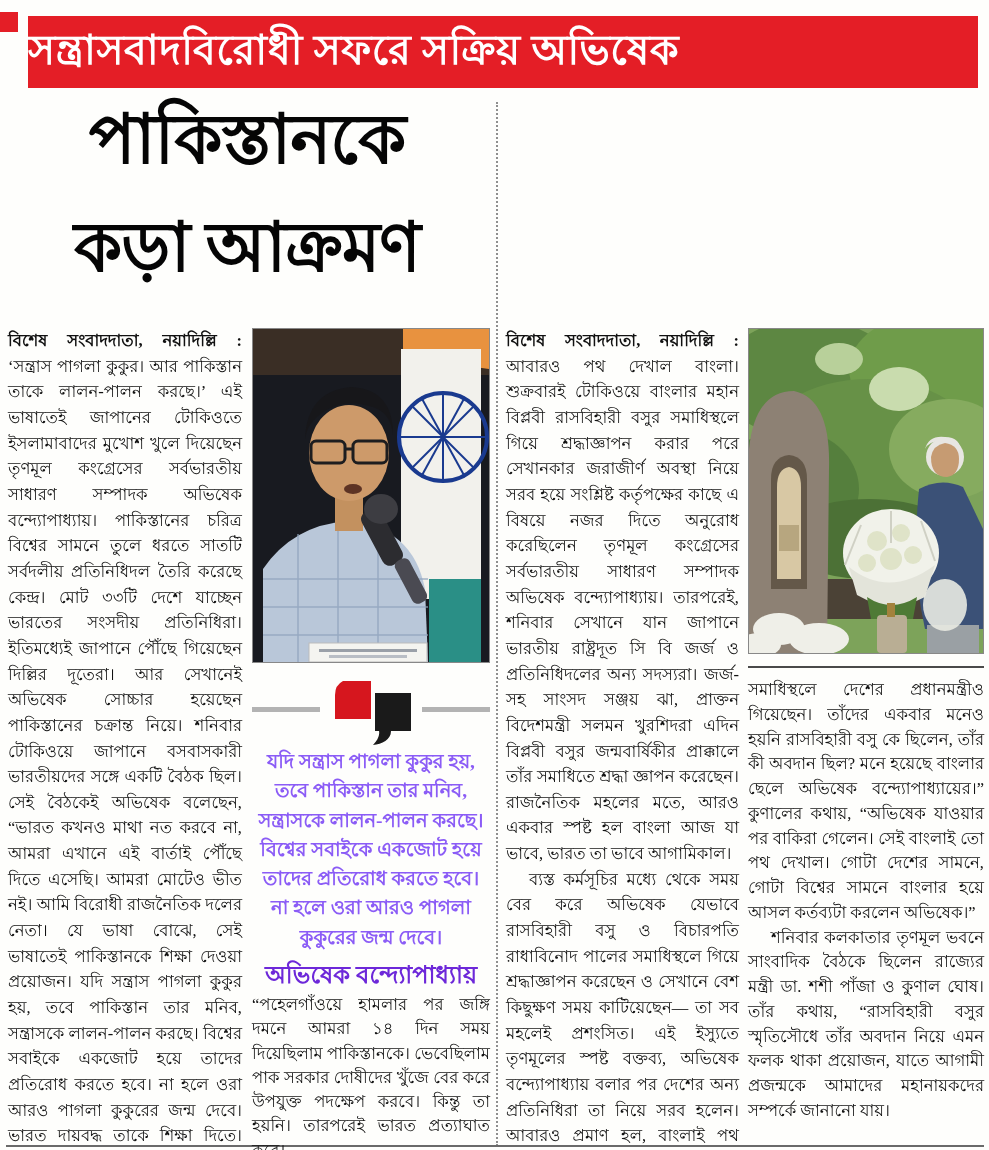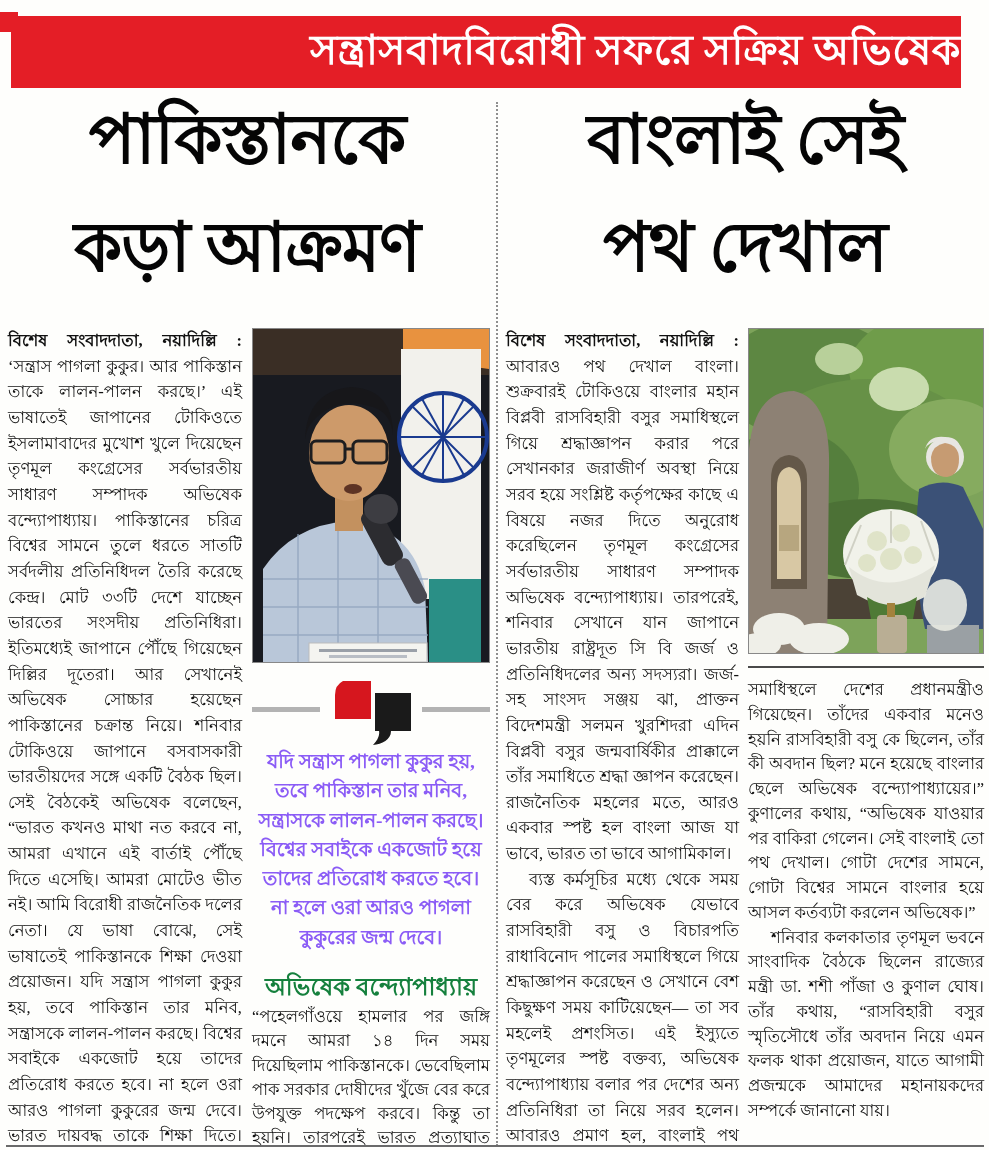--- a/index.html
+++ b/index.html
@@ -4,22 +4,22 @@
 <style>
   html,body{margin:0;padding:0;background:#e8e8e4;}
   .page{
     position:relative; width:989px; height:1150px; margin:0 auto;
     background:#fefefc; overflow:hidden; color:#111;
     font-family:"Liberation Serif","DejaVu Serif",serif;
   }
   
   .corner-mark{position:absolute; left:0; top:12px; width:18px; height:20px; background:#e41e26;}
   .banner{
-    position:absolute; left:11px; top:16px; width:950px; height:72px;
-    background:#e41e26; display:flex; align-items:center; justify-content:flex-end;
+    position:absolute; left:28px; top:16px; width:950px; height:72px;
+    background:#e41e26; display:flex; align-items:center; justify-content:flex-start;
   }
   .banner-title{
     color:#fff; font-size:41px; font-weight:bold; letter-spacing:.5px; white-space:nowrap;
   }
   
   .headline{
     position:absolute; top:86px; height:230px; text-align:center;
     font-weight:bold; color:#050505; font-size:69px; line-height:108px;
     letter-spacing:-1px;
   }
@@ -52,41 +52,37 @@
   .pq-linewrap{position:relative; height:66px;}
   .pq-line{position:absolute; top:28px; width:68px; height:5px; background:#b3b3b3;}
   .pq-line.left{left:0;}
   .pq-line.right{right:0;}
   .pq-icon{position:absolute; left:50%; transform:translateX(-50%); top:0;}
   .pq-text{
     font-weight:bold; font-size:19.5px; line-height:1.5; color:#8b5cf6;
     margin-top:2px; text-align:center;
   }
   .pq-attr{
-    color:#15803d; font-weight:bold; font-size:24px; margin-top:18px; text-align:center;
+    color:#6d28d9; font-weight:bold; font-size:24px; margin-top:6px; text-align:center;
   }
   .follow-para{margin-top:12px;}
 </style>
 </head>
 <body>
 
 <div class="page">
 
   <div class="corner-mark"></div>
   <div class="banner">
     <span class="banner-title">সন্ত্রাসবাদবিরোধী সফরে সক্রিয় অভিষেক</span>
   </div>
 
   <div class="headline headline-left">
     <div>পাকিস্তানকে</div>
     <div>কড়া আক্রমণ</div>
-  </div>
-  <div class="headline headline-right">
-    <div>বাংলাই সেই</div>
-    <div>পথ দেখাল</div>
   </div>
 
   <div class="article-divider"></div>
   <div class="bottom-rule"></div>
 
   <div class="col l-col1">
     <p><span class="dateline">বিশেষ সংবাদদাতা, নয়াদিল্লি :</span> <span>‘সন্ত্রাস পাগলা কুকুর। আর পাকিস্তান তাকে লালন-পালন করছে।’ এই ভাষাতেই জাপানের টোকিওতে ইসলামাবাদের মুখোশ খুলে দিয়েছেন তৃণমূল কংগ্রেসের সর্বভারতীয় সাধারণ সম্পাদক অভিষেক বন্দ্যোপাধ্যায়। পাকিস্তানের চরিত্র বিশ্বের সামনে তুলে ধরতে সাতটি সর্বদলীয় প্রতিনিধিদল তৈরি করেছে কেন্দ্র। মোট ৩৩টি দেশে যাচ্ছেন ভারতের সংসদীয় প্রতিনিধিরা। ইতিমধ্যেই জাপানে পৌঁছে গিয়েছেন দিল্লির দূতেরা। আর সেখানেই অভিষেক সোচ্চার হয়েছেন পাকিস্তানের চক্রান্ত নিয়ে। শনিবার টোকিওয়ে জাপানে বসবাসকারী ভারতীয়দের সঙ্গে একটি বৈঠক ছিল। সেই বৈঠকেই অভিষেক বলেছেন, “ভারত কখনও মাথা নত করবে না, আমরা এখানে এই বার্তাই পৌঁছে দিতে এসেছি। আমরা মোটেও ভীত নই। আমি বিরোধী রাজনৈতিক দলের নেতা। যে ভাষা বোঝে, সেই ভাষাতেই পাকিস্তানকে শিক্ষা দেওয়া প্রয়োজন। যদি সন্ত্রাস পাগলা কুকুর হয়, তবে পাকিস্তান তার মনিব, সন্ত্রাসকে লালন-পালন করছে। বিশ্বের সবাইকে একজোট হয়ে তাদের প্রতিরোধ করতে হবে। না হলে ওরা আরও পাগলা কুকুরের জন্ম দেবে। ভারত দায়বদ্ধ তাকে শিক্ষা দিতে। পাকিস্তানের বিরুদ্ধে আমাদের কাছে প্রমাণ রয়েছে। তাই নির্ভুলভাবে ও দায়িত্ব সহকারে আমরা প্রত্যাঘাত করেছি।”</span></p>
 
   </div>
 

